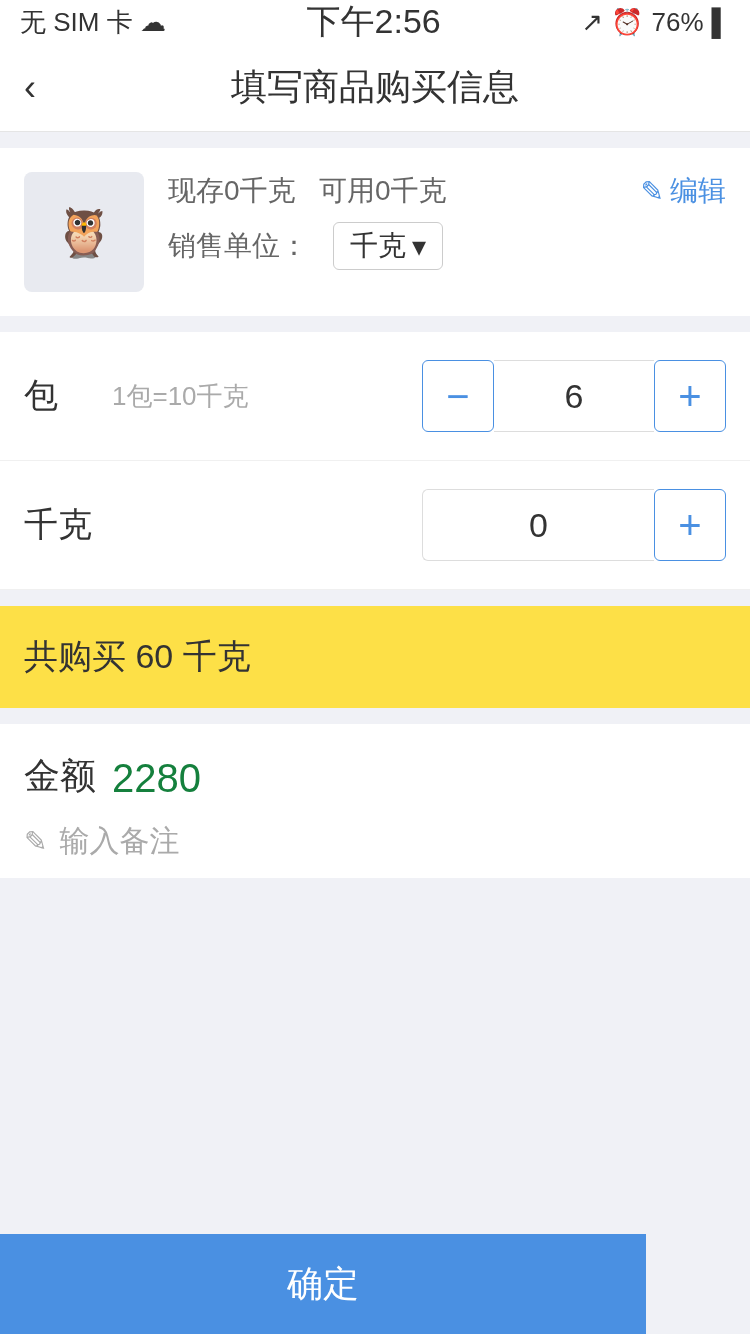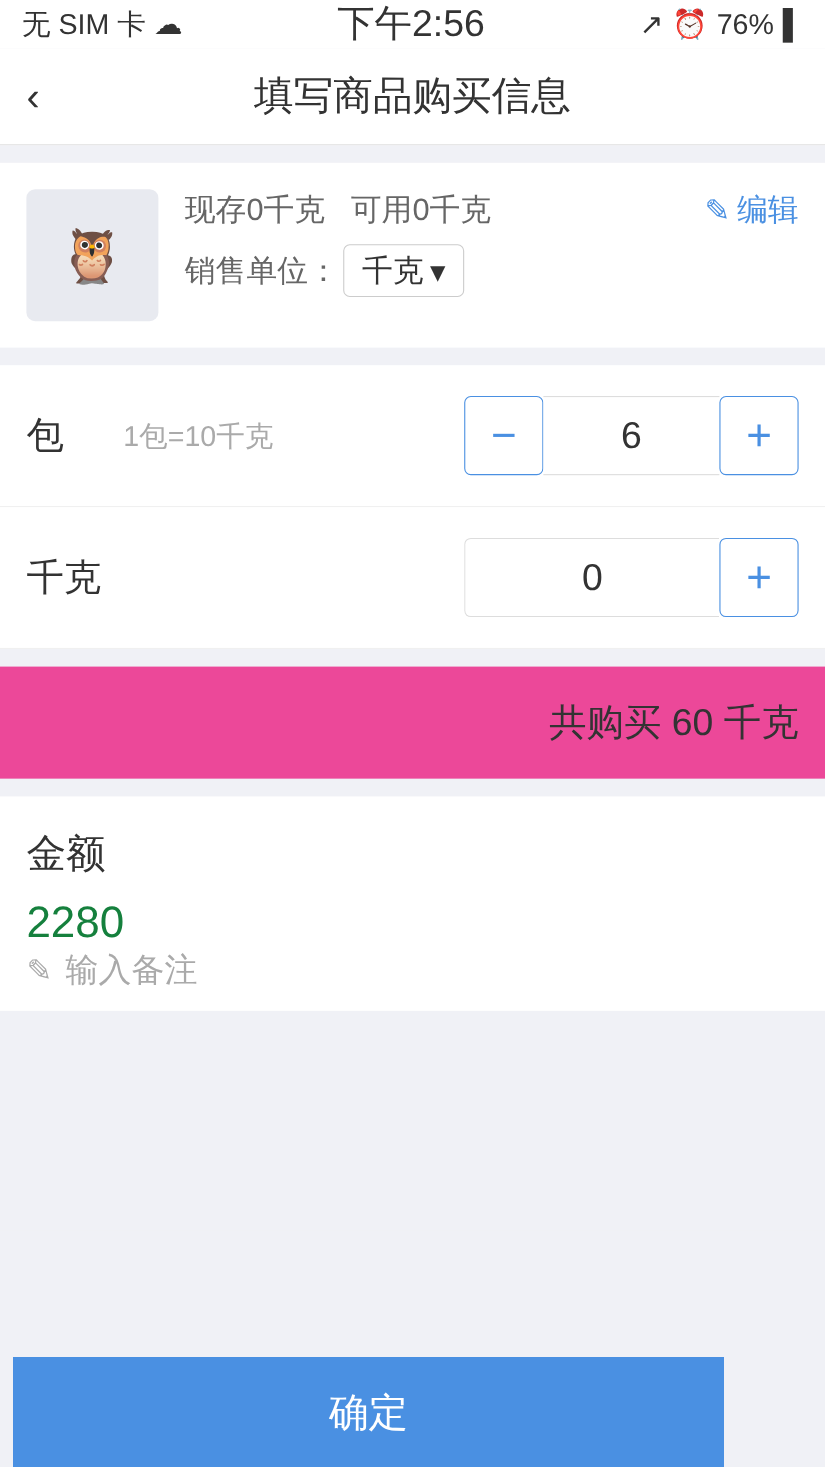--- a/index.html
+++ b/index.html
@@ -83,21 +83,21 @@
       margin-bottom: 12px;
     }
     .product-stock {
       font-size: 28px;
       color: #666;
       margin-bottom: 12px;
     }
     .product-unit-row {
       display: flex;
       align-items: center;
-      gap: 4px;
+      gap: 25px;
       font-size: 28px;
       color: #666;
     }
     .unit-select {
       border: 1px solid #ccc;
       border-radius: 6px;
       padding: 4px 16px;
       font-size: 28px;
       color: #333;
       background: #fff;
@@ -186,27 +186,26 @@
       border-radius: 6px 0 0 6px;
       text-align: center;
       font-size: 34px;
       color: #333;
       outline: none;
       border-right: none;
     }
 
     
     .summary-row {
-      background: #ec4899;
+      background: #fde047;
       margin-top: 16px;
       padding: 28px 24px;
       display: flex;
-      align-items: flex-end;
+      align-items: center;
       justify-content: space-between;
-      flex-direction: column;
     }
     .summary-text {
       font-size: 34px;
       color: #333;
     }
     .batch-btn {
       border: 1.5px solid #4a90e2;
       color: #4a90e2;
       background: #fff;
       border-radius: 8px;
@@ -249,23 +248,23 @@
       cursor: pointer;
     }
     .price-value {
       margin-left: auto;
       font-size: 40px;
       color: #333;
       font-weight: 500;
     }
     .amount-row {
       display: flex;
-      align-items: flex-start;
+      align-items: flex-end;
       gap: 16px;
-      flex-direction: column;
+      margin-bottom: 20px;
     }
     .amount-label {
       font-size: 36px;
       color: #333;
     }
     .amount-value {
       font-size: 40px;
       color: #15803d;
       font-weight: 400;
     }
@@ -288,21 +287,21 @@
     .gray-filler {
       background: #f0f1f6;
       flex: 1;
       min-height: 200px;
     }
 
     
     .confirm-btn {
       position: fixed;
       bottom: 0;
-      left: 12px;
+      left: 0;
       width: 646px;
       height: 100px;
       background: #4a90e2;
       color: #fff;
       font-size: 36px;
       display: flex;
       align-items: center;
       justify-content: center;
       cursor: pointer;
       border: none;

